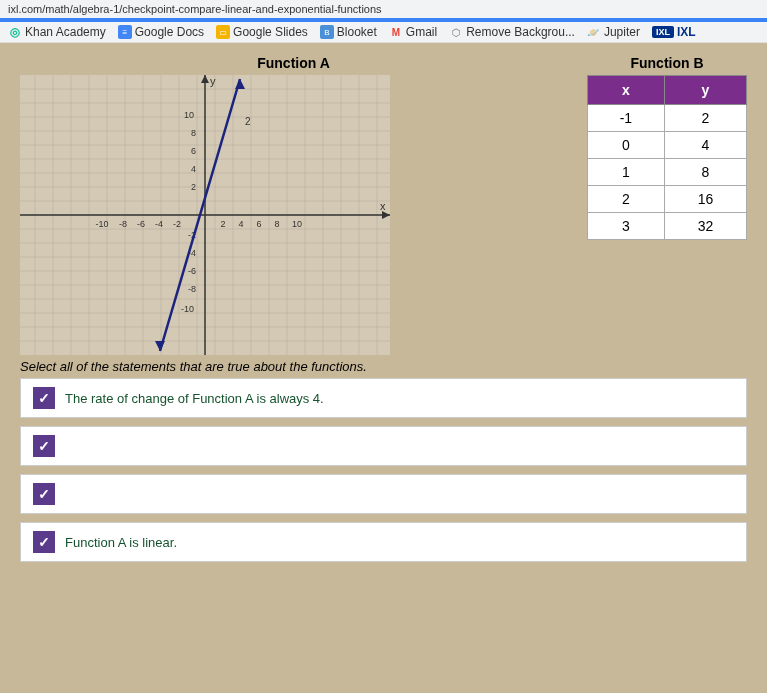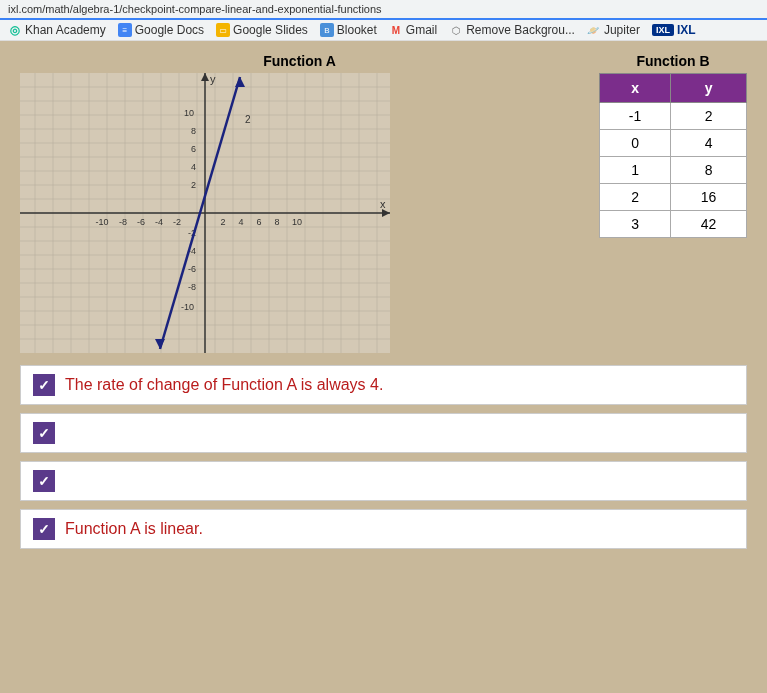--- a/index.html
+++ b/index.html
@@ -11,21 +11,21 @@
       min-height: 693px;
       overflow: hidden;
     }
 
     
     .url-bar {
       background: #f1f3f4;
       padding: 3px 8px;
       font-size: 11px;
       color: #333;
-      border-bottom: 2px solid #3b82f6;
+      border-bottom: 4px solid #3b82f6;
     }
 
     
     .bookmarks-bar {
       background: #f1f3f4;
       padding: 3px 8px;
       display: flex;
       align-items: center;
       gap: 12px;
       border-bottom: 1px solid #ddd;
@@ -62,21 +62,21 @@
       font-weight: bold;
     }
     .ixl-text { color: #003087; font-weight: bold; font-size: 12px; }
 
     
     .main-content {
       background: #c8b89a;
       padding: 12px 20px;
       display: flex;
       flex-direction: column;
-      gap: 8px;
+      gap: 0;
     }
 
     .functions-container {
       display: flex;
       gap: 20px;
       align-items: flex-start;
     }
 
     
     .function-a {
@@ -97,21 +97,21 @@
       background: #d4c9b5;
     }
 
     .graph-svg {
       width: 370px;
       height: 280px;
     }
 
     
     .function-b {
-      width: 148px;
+      width: 160px;
     }
     .function-b-title {
       text-align: center;
       font-weight: bold;
       font-size: 14px;
       margin-bottom: 4px;
       color: #000;
     }
     .function-b-table {
       border-collapse: collapse;
@@ -168,22 +168,22 @@
       align-items: center;
       justify-content: center;
       flex-shrink: 0;
     }
     .check-mark {
       color: white;
       font-size: 14px;
       font-weight: bold;
     }
     .answer-text {
-      font-size: 16px;
-      color: #b91c1c;
+      font-size: 13px;
+      color: #14532d;
     }
   </style>
 </head>
 <body>
 
 <div class="url-bar">
   <span>ixl.com/math/algebra-1/checkpoint-compare-linear-and-exponential-functions</span>
 </div>
 
 <div class="bookmarks-bar">
@@ -352,28 +352,29 @@
             <tr>
               <td>1</td>
               <td>8</td>
             </tr>
             <tr>
               <td>2</td>
               <td>16</td>
             </tr>
             <tr>
               <td>3</td>
-              <td>42</td>
+              <td>32</td>
             </tr>
           </tbody>
       </table>
     </div>
 
   </div>
 
+  <div class="question-text">Select all of the statements that are true about the functions.</div>
 
   <div class="answer-choices" id="answer-choices-container">
   <div class="answer-choice">
         <div class="check-box">
           <span class="check-mark">✓</span>
         </div>
         <span class="answer-text">The rate of change of Function A is always 4.</span>
       </div>
       <div class="answer-choice">
         <div class="check-box">

